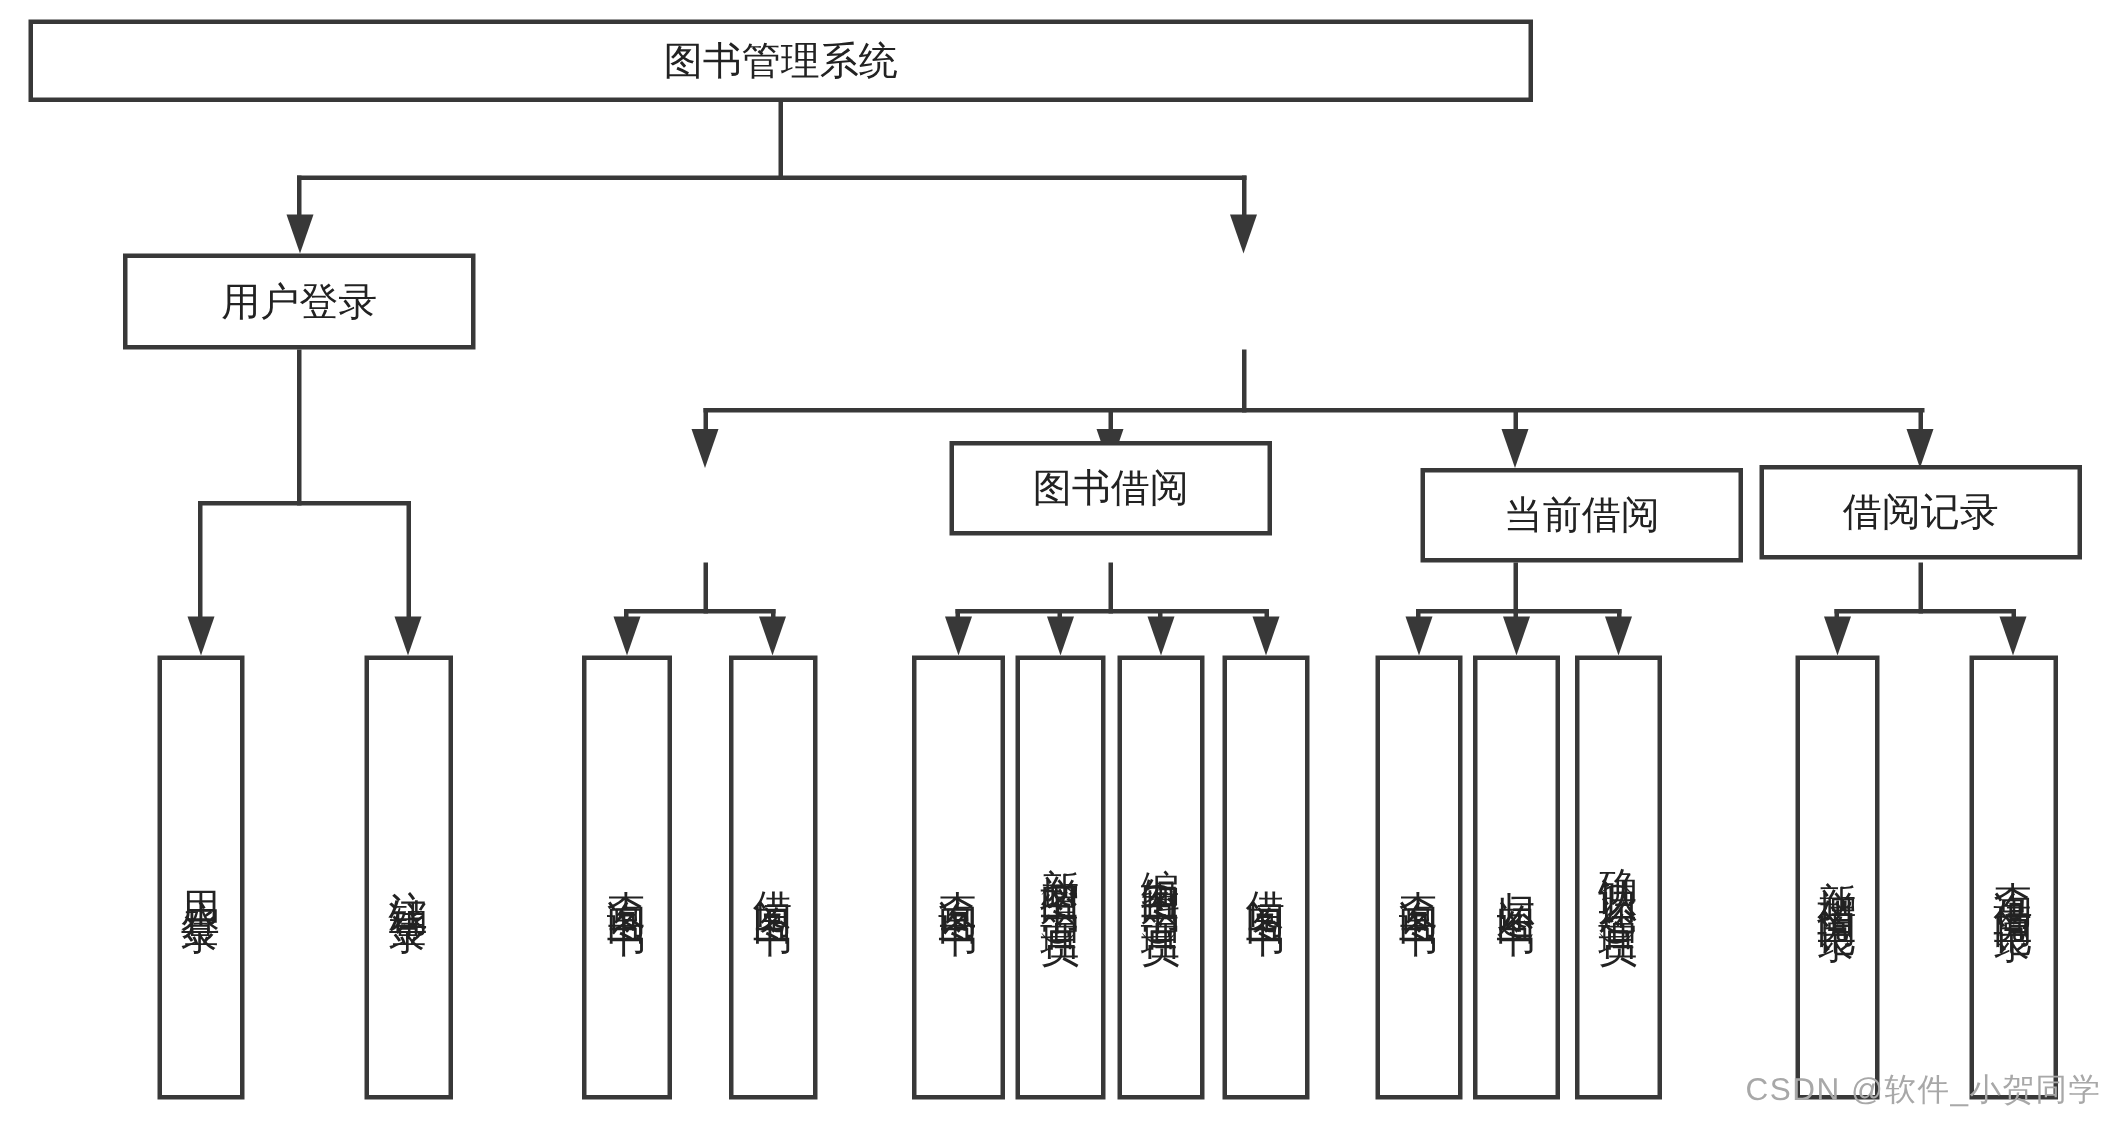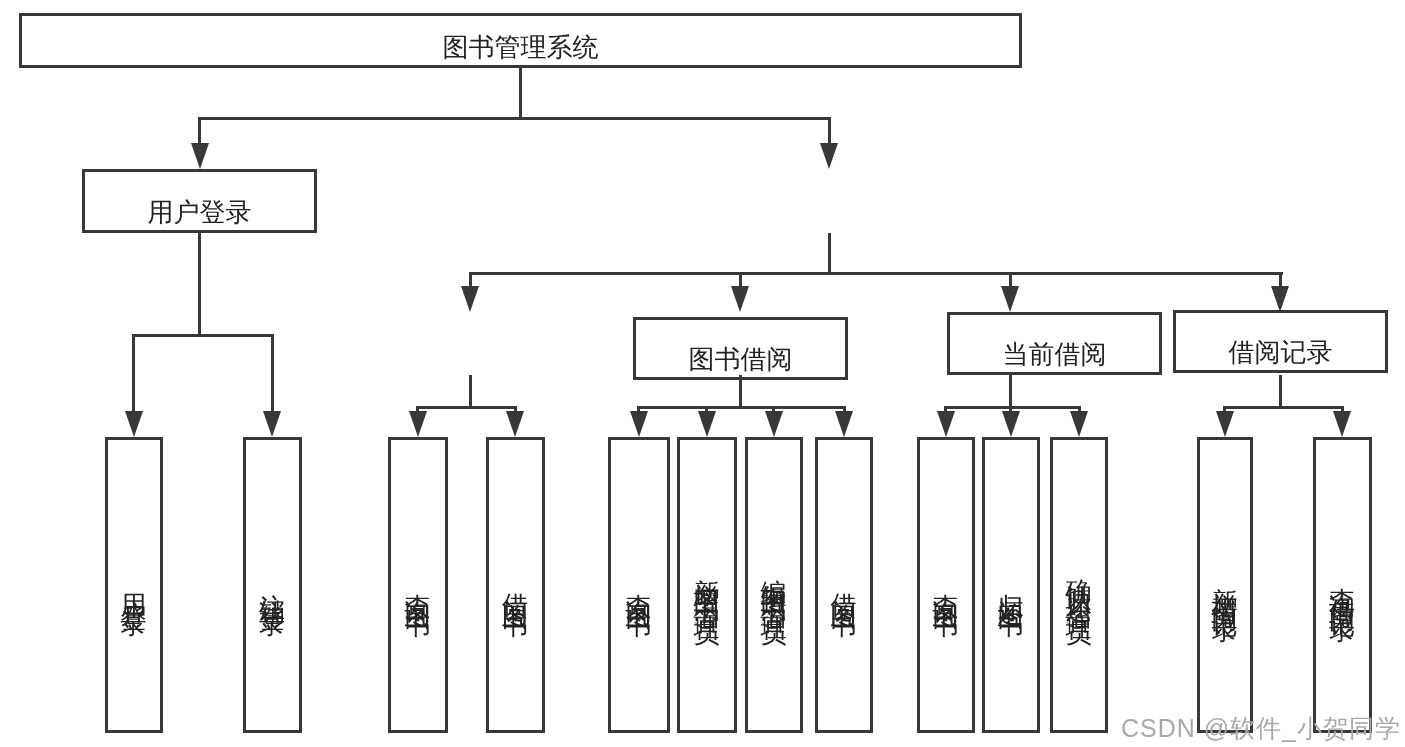--- a/index.html
+++ b/index.html
@@ -3,21 +3,21 @@
 <meta charset="utf-8">
 <style>
   html,body{margin:0;padding:0;background:#ffffff;}
   .stage{
     position:relative;width:1405px;height:747px;background:#ffffff;
     font-family:"Liberation Sans","DejaVu Sans",sans-serif;overflow:hidden;
   }
   
   .node{
     position:absolute;box-sizing:border-box;border:3px solid #383838;background:#ffffff;
-    display:flex;align-items:flex-end;justify-content:center;
+    display:flex;align-items:center;justify-content:center;
     font-size:26px;color:#222222;white-space:nowrap;
   }
   
   .leaf{
     position:absolute;box-sizing:border-box;border:3px solid #383838;background:#ffffff;
     top:437px;height:296px;
     display:flex;align-items:center;justify-content:center;
     font-size:26px;color:#222222;
   }
   .leaf .vtxt{
@@ -29,21 +29,21 @@
   .v{width:3px;}
   .h{height:3px;}
   
   .ah{
     position:absolute;width:0;height:0;
     border-left:9px solid transparent;border-right:9px solid transparent;
     border-top:26px solid #383838;
   }
   .watermark{
     position:absolute;top:712px;right:4px;
-    font-size:25px;color:#a8a8a8;letter-spacing:1px;white-space:nowrap;
+    font-size:21px;color:#a8a8a8;letter-spacing:1px;white-space:nowrap;
   }
 </style>
 </head>
 <body>
 
 <div class="stage">
 
   <div class="node" style="left:19px;top:13px;width:1003px;height:55px;">
     <span>图书管理系统</span>
   </div>
@@ -70,21 +70,21 @@
   <div class="h" style="left:469px;top:272px;width:814px;"></div>
   <div class="v" style="left:469px;top:272px;height:18px;"></div>
   <div class="ah" style="left:461px;top:286px;"></div>
   <div class="v" style="left:739px;top:272px;height:18px;"></div>
   <div class="ah" style="left:731px;top:286px;"></div>
   <div class="v" style="left:1009px;top:272px;height:18px;"></div>
   <div class="ah" style="left:1001px;top:286px;"></div>
   <div class="v" style="left:1279px;top:272px;height:18px;"></div>
   <div class="ah" style="left:1271px;top:286px;"></div>
 
-  <div class="node" style="left:633px;top:317px;width:215px;height:63px;">
+  <div class="node" style="left:633px;top:294px;width:215px;height:63px;">
     <span>图书借阅</span>
   </div>
   <div class="node" style="left:903px;top:312px;width:215px;height:63px;margin-left:44px;">
     <span>当前借阅</span>
   </div>
   <div class="node" style="left:1173px;top:310px;width:215px;height:63px;">
     <span>借阅记录</span>
   </div>
 
   <div class="v" style="left:469px;top:375px;height:34px;"></div>

